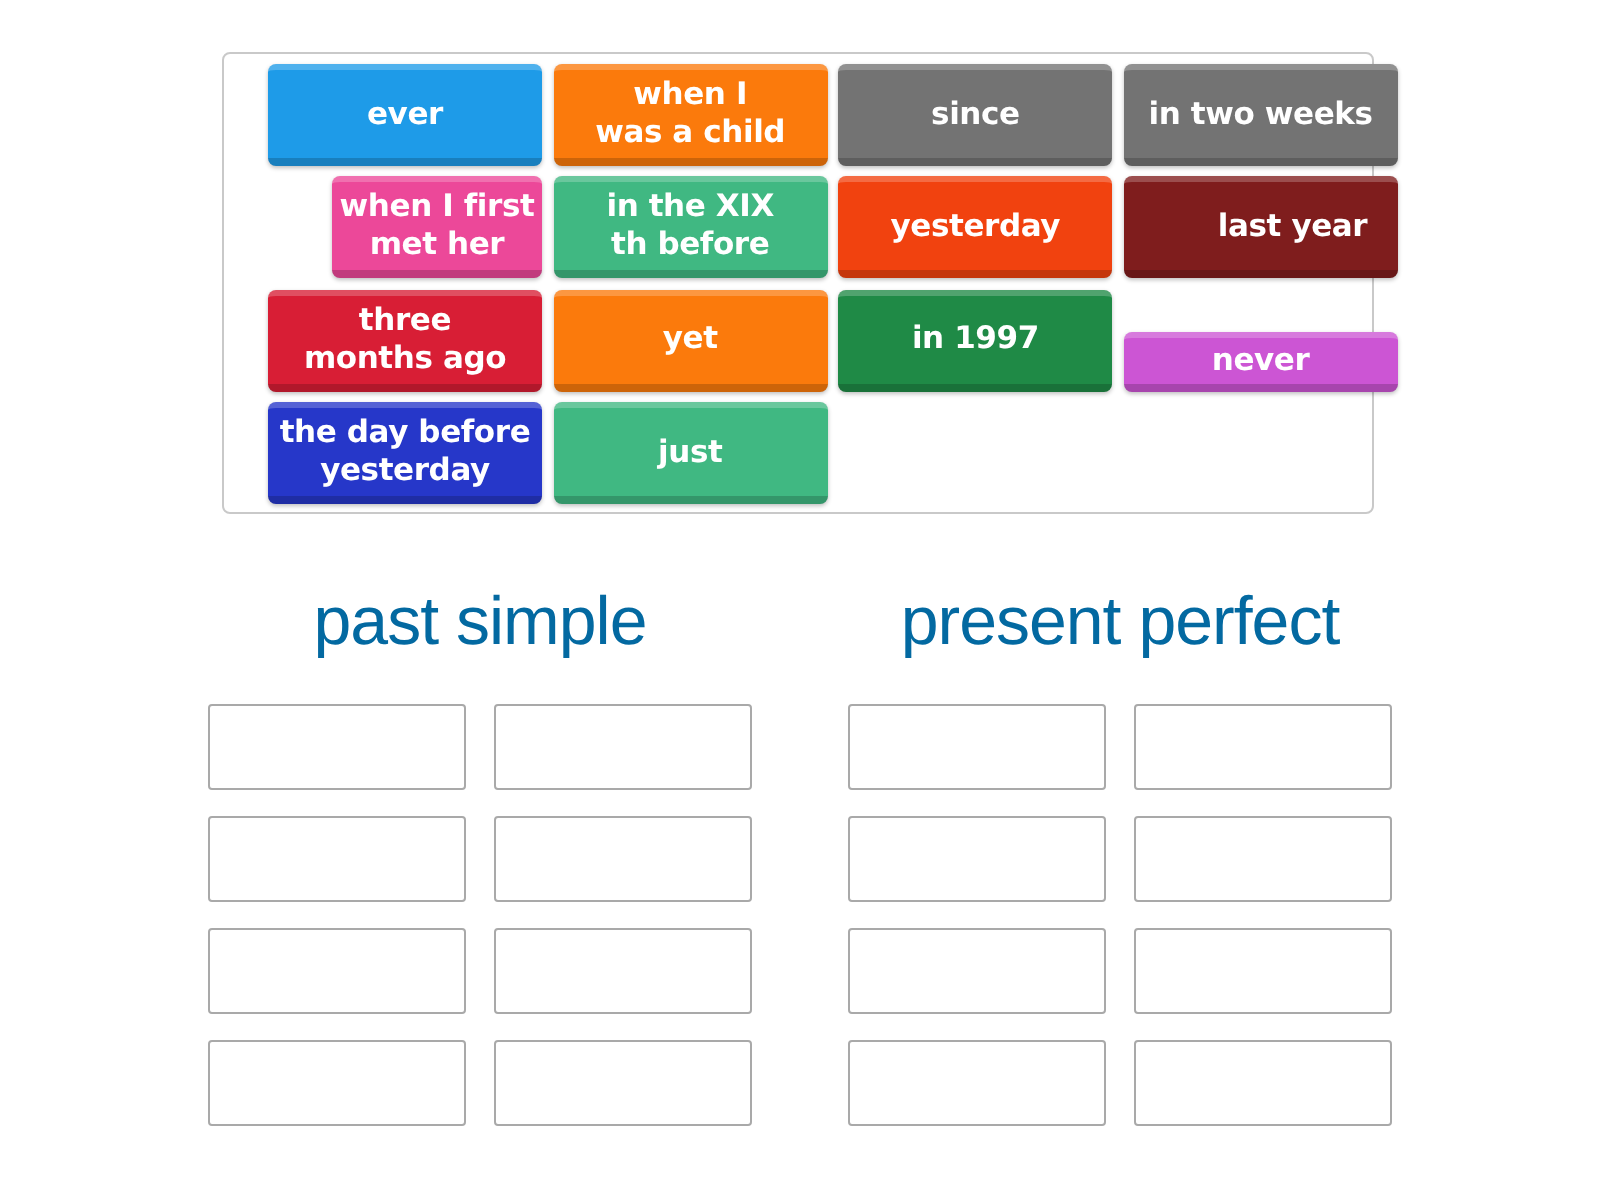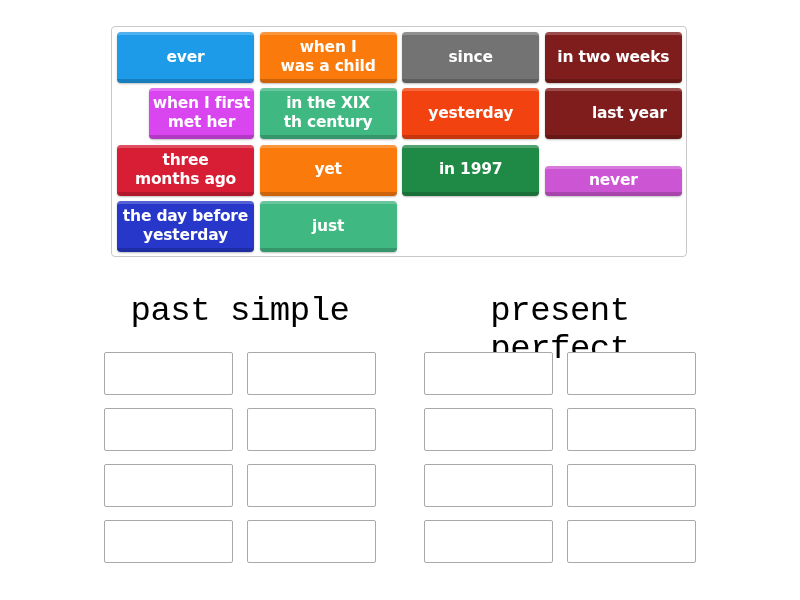--- a/index.html
+++ b/index.html
@@ -22,21 +22,21 @@
       top: 26px;
       width: 576px;
       height: 231px;
       border: 1px solid #c9c9c9;
       border-radius: 4px;
       box-sizing: border-box;
       background: #ffffff;
     }
     .tile-grid {
       position: absolute;
-      left: 5px;
+      left: 22px;
       top: 5px;
       display: grid;
       grid-template-columns: repeat(4, 137px);
       grid-template-rows: repeat(4, 51px);
       column-gap: 5.6px;
       row-gap: 5.4px;
     }
     .tile {
       position: relative;
       box-sizing: border-box;
@@ -57,22 +57,22 @@
       letter-spacing: -0.2px;
     }
     .tile span {
       display: block;
       white-space: pre-line;
     }
     .group-title {
       position: absolute;
       top: 292px;
       font-size: 34px;
-      color: #000000;
-      font-family: Liberation Mono, monospace;
+      color: #0369a1;
+      font-family: Liberation Sans, sans-serif;
       font-weight: normal;
       letter-spacing: -0.5px;
       text-align: center;
     }
     .group-title.past { left: 104px; width: 272px; }
     .group-title.present { left: 424px; width: 272px; }
     .drop-grid {
       position: absolute;
       top: 352px;
       display: grid;
@@ -101,30 +101,30 @@
           <span>ever</span>
         </div>
       <div class="tile" style="background-color: rgb(251, 122, 12);">
           <span>when I
 was a child</span>
         </div>
       <div class="tile" style="background-color: #737373;">
           <span>since</span>
         </div>
 
-      <div class="tile" style="background-color: #7f1d1d;">
+      <div class="tile" style="background-color: #737373;">
           <span>in two weeks</span>
         </div>
-      <div class="tile" style="background-color: #d946ef; margin-left: 32px;">
+      <div class="tile" style="background-color: #ec4899; margin-left: 32px;">
           <span>when I first
 met her</span>
         </div>
       <div class="tile" style="background-color: rgb(64, 184, 130);">
           <span>in the XIX
-th century</span>
+th before</span>
         </div>
       <div class="tile" style="background-color: rgb(241, 66, 15);">
           <span>yesterday</span>
         </div>
 
       <div class="tile" style="background-color: #7f1d1d; padding-left: 35px;">
           <span>last year</span>
         </div>
       <div class="tile" style="background-color: rgb(216, 30, 53);">
           <span>three

